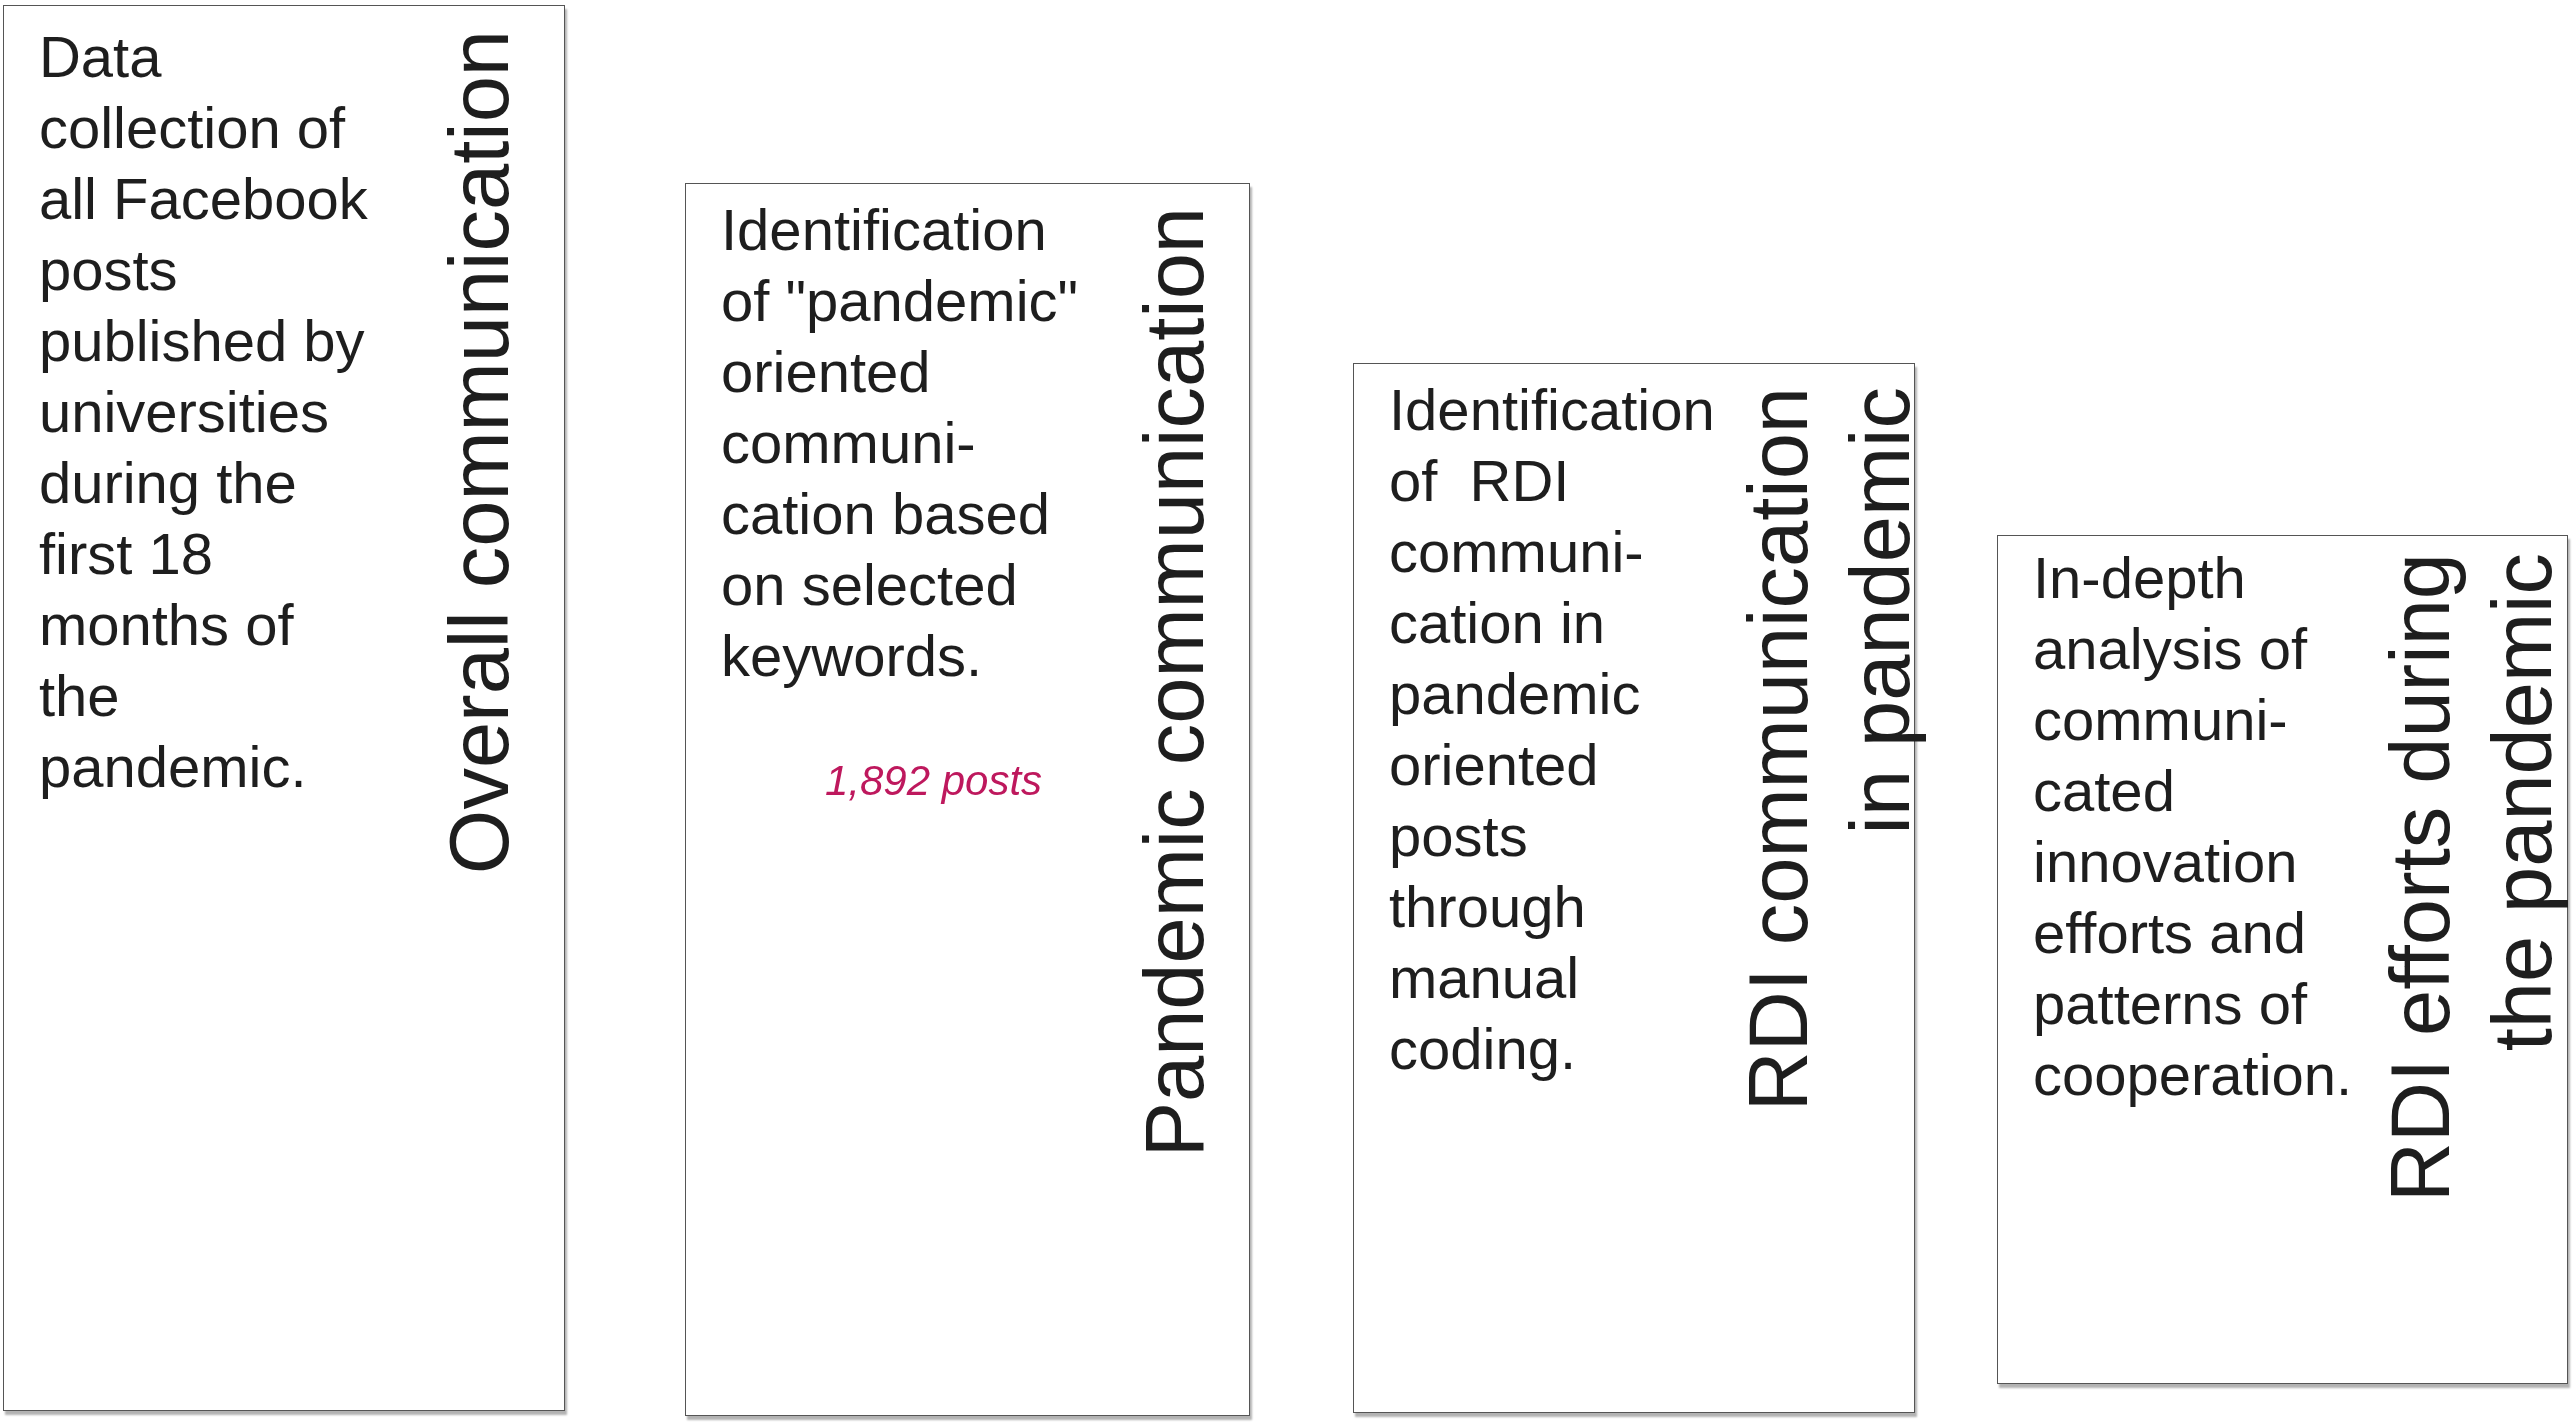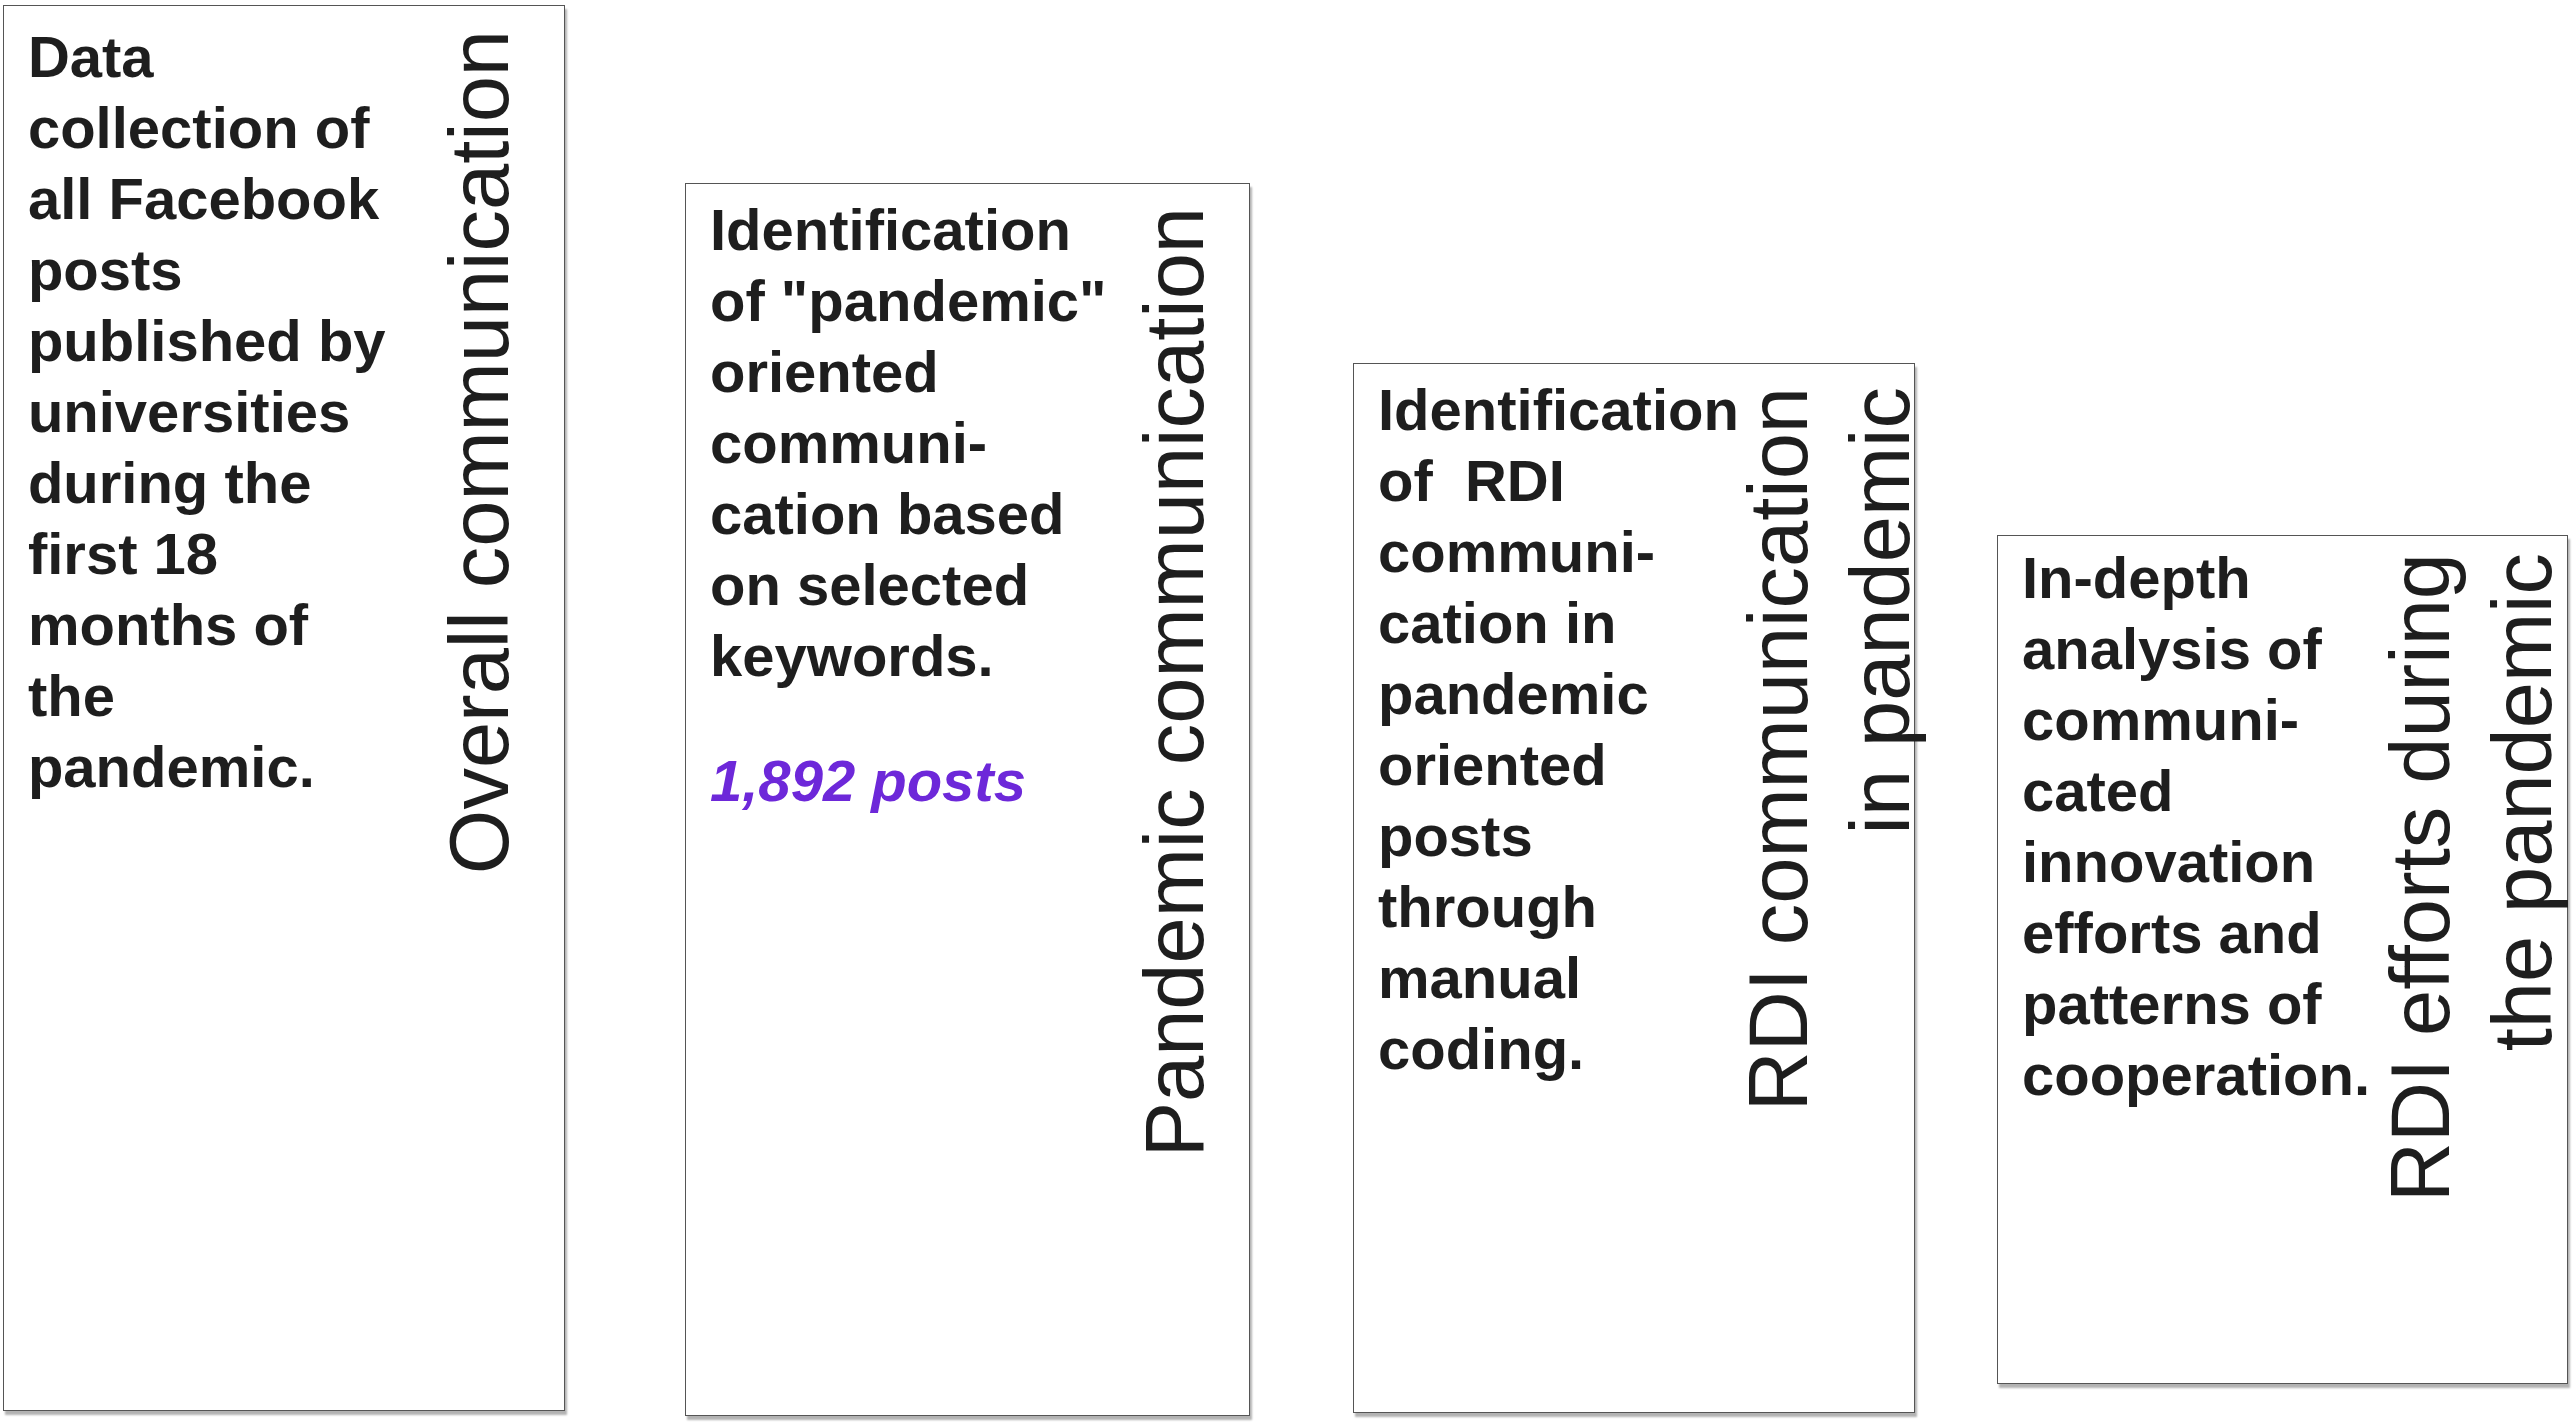--- a/index.html
+++ b/index.html
@@ -23,42 +23,42 @@
     box-sizing: border-box;
     box-shadow: 1.9px 3.9px 1.9px rgba(0,0,0,0.30);
   }
   .s1 { left: 2.9px;    top: 4.8px;   width: 562px; height: 1406px; }
   .s2 { left: 685px;  top: 183px; width: 565px; height: 1233px; }
   .s3 { left: 1353px; top: 363px; width: 562px; height: 1050px; }
   .s4 { left: 1997px; top: 535px; width: 571px; height: 849px;  }
 
   .body {
     position: absolute;
-    left: 24px;
+    left: 35px;
     width: 425px;
-    font-weight: bold;
   }
   .s1 .body { top: 15.4px; }
   .s2 .body { top: 9.6px; }
   .s3 .body { top: 9.6px; }
   .s4 .body { top: 5.8px;  }
 
   .desc {
     margin: 0;
     font-size: 58px;
     line-height: 71px;
     white-space: pre-line;
     color: #1e1e1e;
   }
   .posts {
     margin: 54px 0 0 0;
-    font-size: 58px;
+    font-size: 42px;
     line-height: 71px;
     font-style: italic;
-    color: #6d28d9;
+    color: #be185d;
+    text-align: center;
   }
 
   .vwrap { position: absolute; }
   .vlabel {
     position: absolute;
     top: 0;
     left: 0;
     margin: 0;
     transform-origin: 0 0;
     transform: rotate(-90deg) translateX(-100%);

